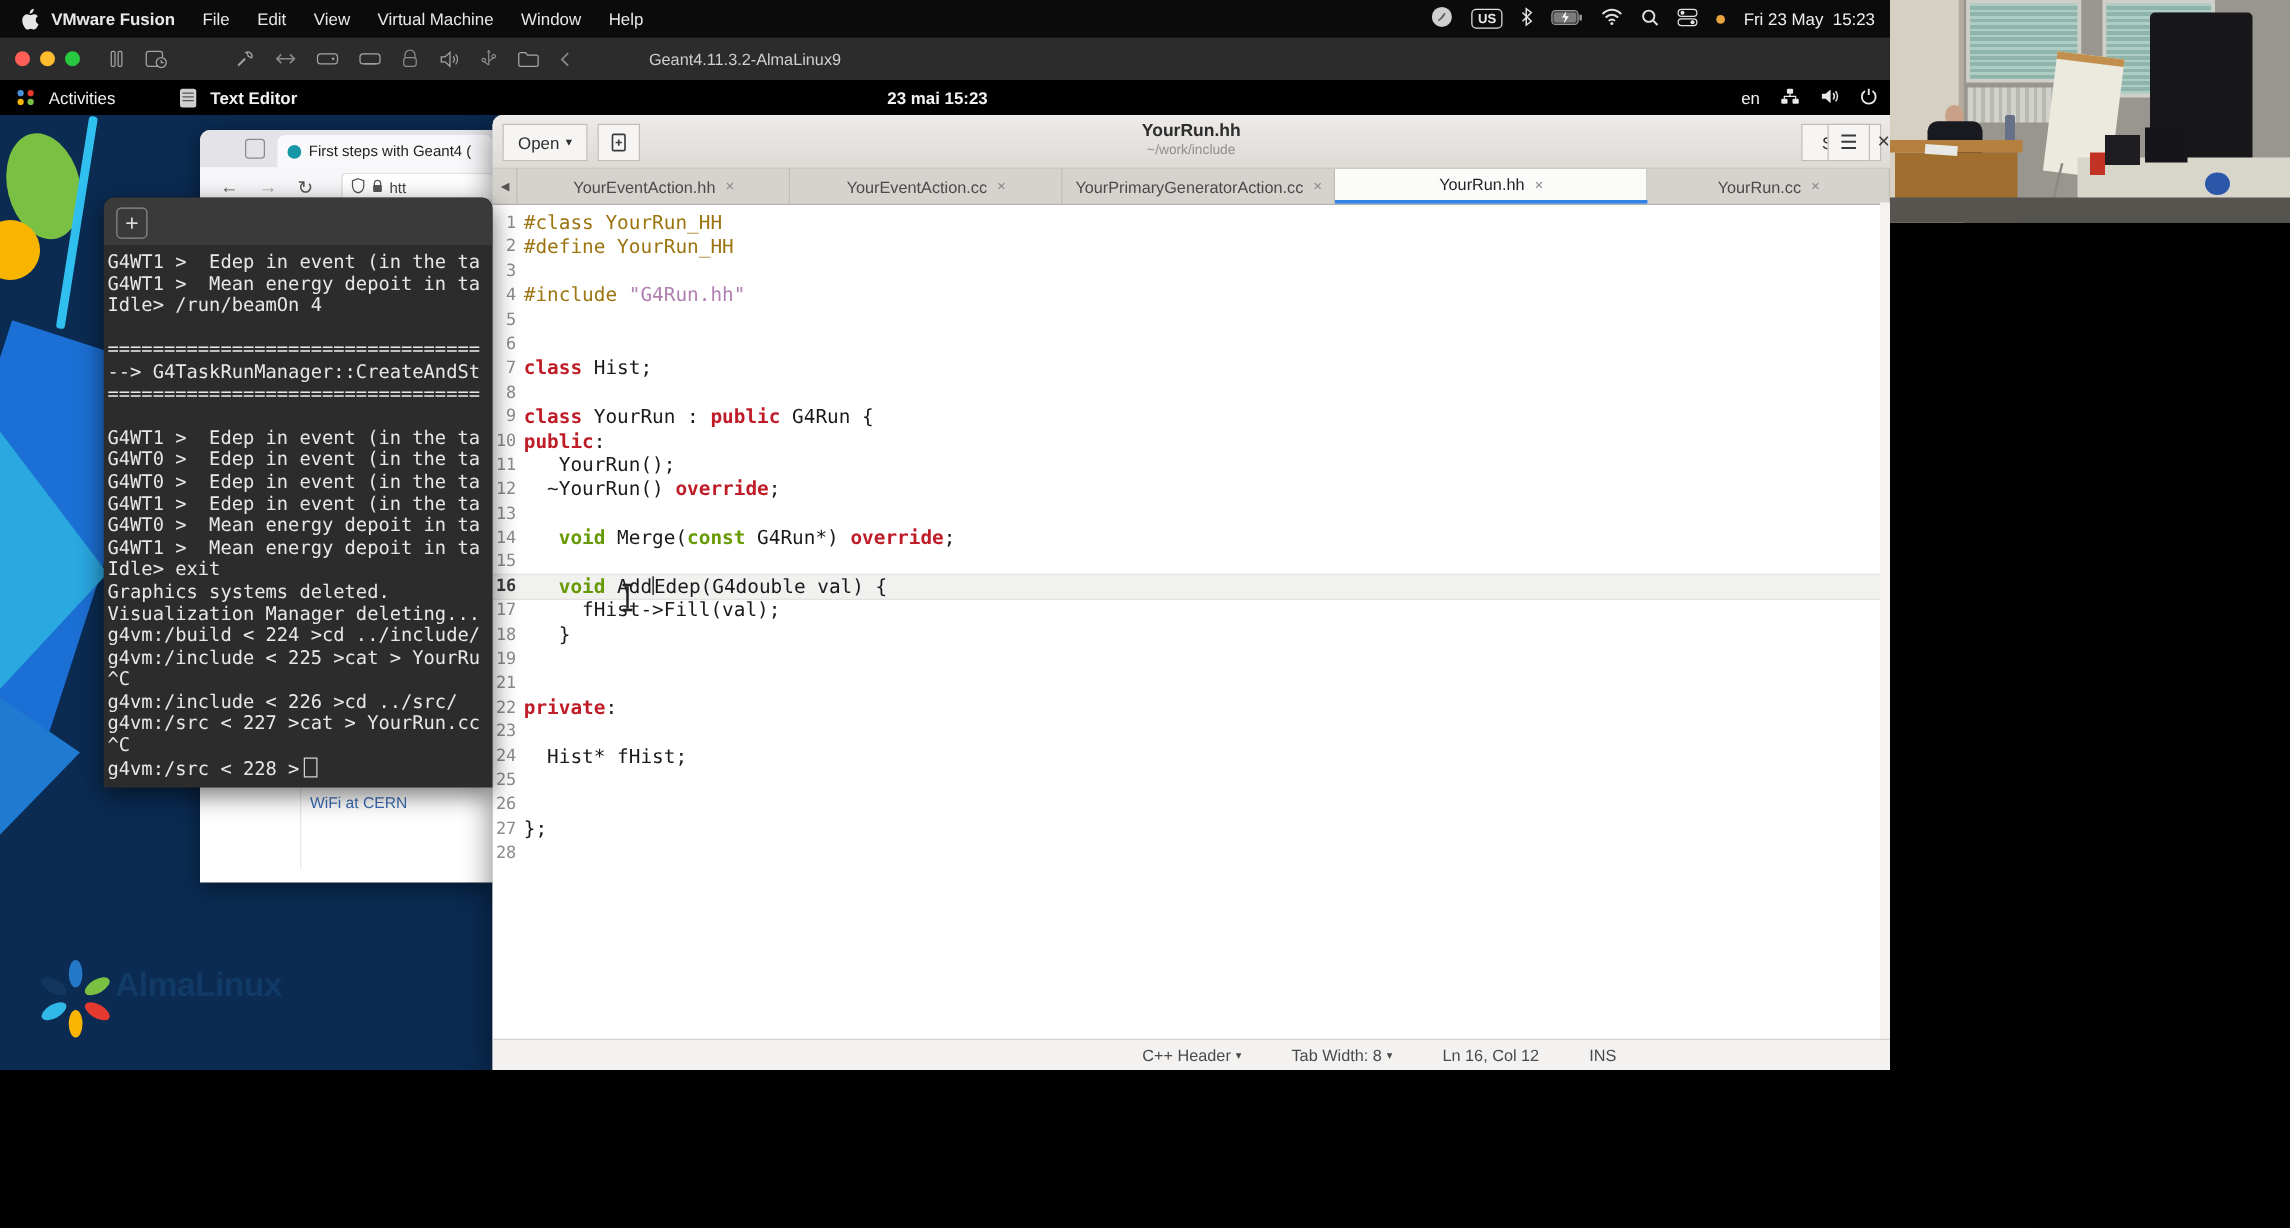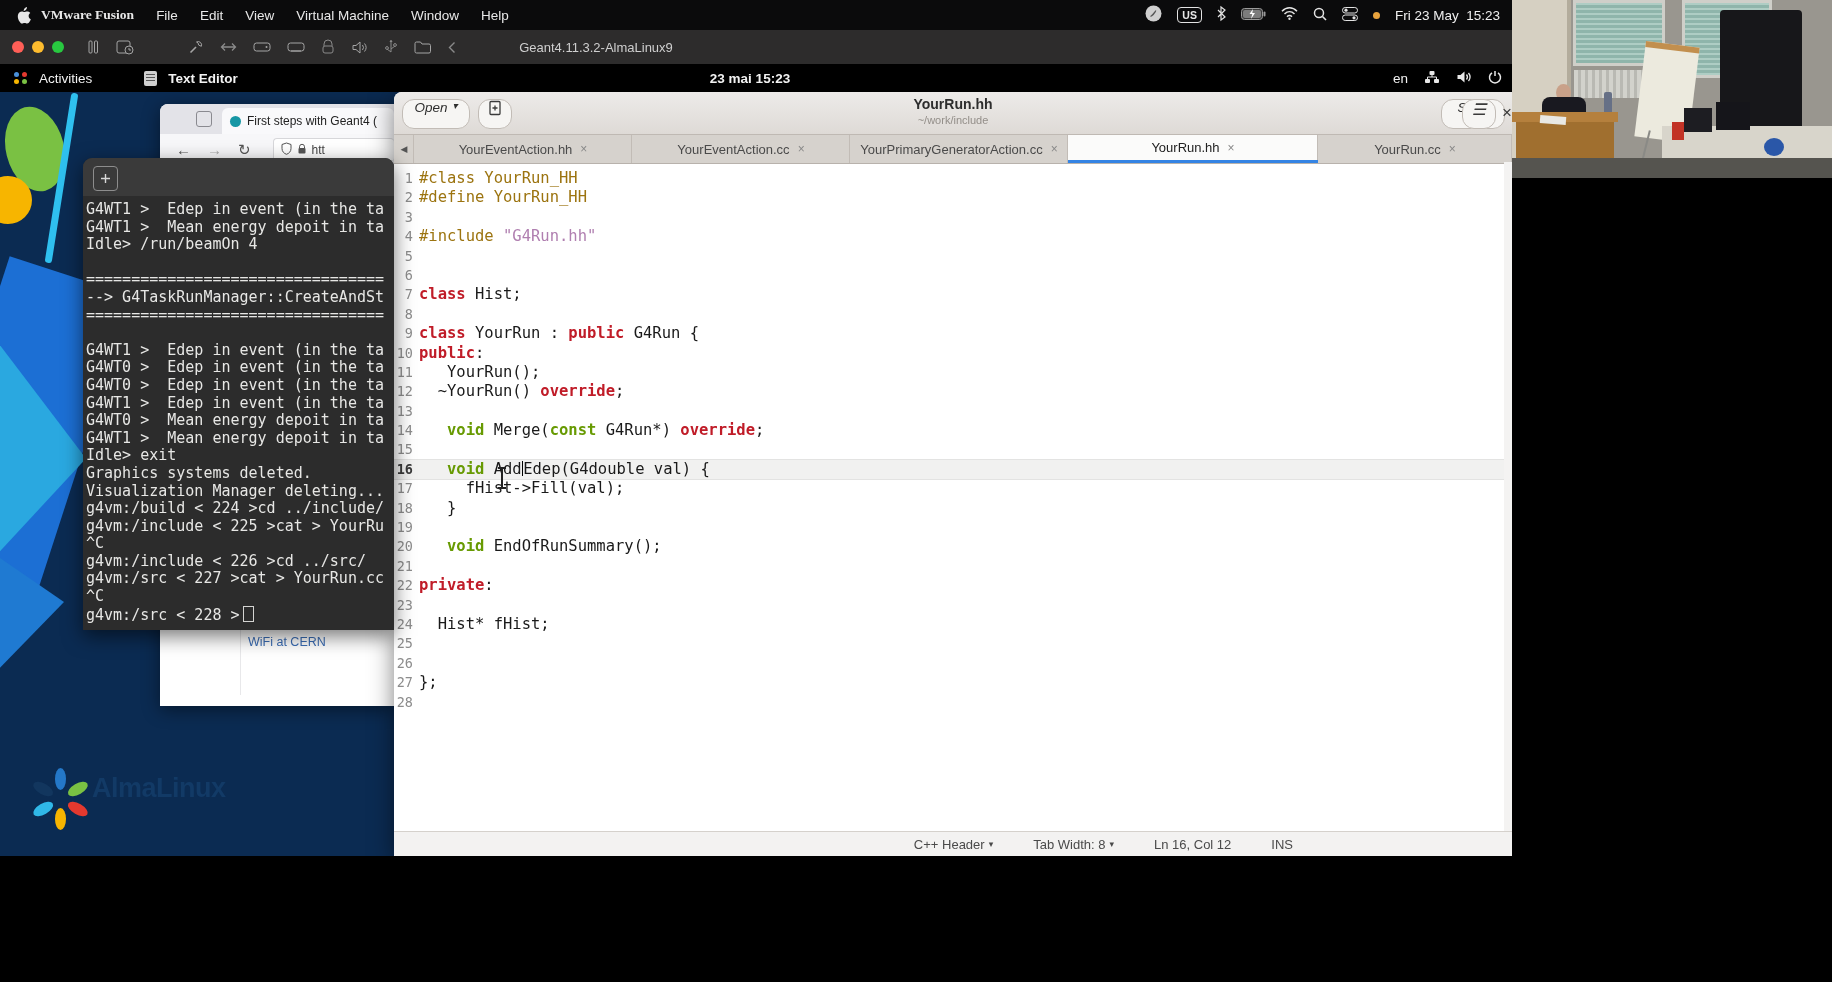--- a/index.html
+++ b/index.html
@@ -6,21 +6,21 @@
   .stage{position:relative;width:1832px;height:982px;background:#000;overflow:hidden;
          font-family:"Liberation Sans",sans-serif;-webkit-font-smoothing:antialiased;}
   .mono{font-family:"DejaVu Sans Mono",monospace;}
 
   
   .macbar{position:absolute;left:0;top:0;width:1512px;height:30px;background:#0b0b0c;
           display:flex;align-items:center;color:#ececec;font-size:13.5px;z-index:5;}
   .macbar .apple{margin:0 10px 0 16px;display:flex;align-items:center;}
   .macmenu{display:flex;gap:22px;align-items:center;}
   .macmenu .itm{color:#e8e8e8;}
-  .macmenu .itm.first{font-weight:bold;font-family:Liberation Serif, serif;}
+  .macmenu .itm.first{font-weight:bold;}
   .macright{position:absolute;right:12px;top:0;height:30px;display:flex;gap:15px;align-items:center;}
   .usbadge{border:1.5px solid #e3e3e3;border-radius:4px;color:#e8e8e8;font-size:10.5px;font-weight:bold;
            padding:1px 4px;line-height:12px;}
   .recdot{width:7px;height:7px;border-radius:50%;background:#e8a33d;}
   .clock{color:#f0f0f0;font-size:13.5px;white-space:pre;}
 
   
   .vmbar{position:absolute;left:0;top:30px;width:1512px;height:34px;background:#2d2c2c;
          border-bottom:3px solid #be185d;z-index:5;display:flex;align-items:center;}
   .lights{display:flex;gap:8px;margin-left:12px;}
@@ -74,22 +74,22 @@
   .ff-vline{position:absolute;left:80px;top:390px;bottom:10px;width:1px;background:#e8e8ea;}
   .ff-links{position:absolute;left:88px;top:420px;display:flex;flex-direction:column;gap:9px;}
   .ff-link{font-size:12.5px;color:#3b6db5;white-space:nowrap;}
   .ff-link.muted{color:#5a5f66;background:#ededef;border-radius:3px;padding:1px 4px;margin-left:-4px;}
 
   
   .gedit{position:absolute;left:394px;top:92px;width:1118px;height:764px;background:#fff;z-index:3;
          border-radius:8px 0 0 0;overflow:hidden;box-shadow:0 6px 24px rgba(0,0,0,.5);}
   .gd-header{position:relative;height:42px;background:linear-gradient(#edebe9,#dedad6);
              border-bottom:1px solid #bfb9b3;}
-  .gd-btn{position:absolute;top:7px;height:28px;background:#f6f5f3;border:1px solid #c2bcb6;border-radius:12px;
-          display:flex;align-items:flex-start;justify-content:center;font-size:13.5px;color:#2e2e2e;gap:5px;font-style:italic;}
+  .gd-btn{position:absolute;top:7px;height:28px;background:#f6f5f3;border:1px solid #c2bcb6;border-radius:0;
+          display:flex;align-items:center;justify-content:center;font-size:13.5px;color:#2e2e2e;gap:5px;}
   .gd-open{left:8px;width:66px;}
   .gd-newdoc{left:84px;width:32px;}
   .gd-save{left:1047px;width:62px;}
   .gd-burger{left:1068px;width:32px;font-size:16px;color:#3a3a3a;}
   .gd-close{position:absolute;left:1100px;top:8px;width:26px;height:26px;display:flex;align-items:center;
             justify-content:center;font-size:17px;color:#3a3a3a;}
   .gd-titlebox{position:absolute;left:0;right:0;top:3px;text-align:center;pointer-events:none;}
   .gd-title{font-size:14px;font-weight:bold;color:#2d2d2d;line-height:19px;}
   .gd-subtitle{font-size:11px;color:#938e89;line-height:13px;}
   .gd-tabbar{height:28px;background:#d6d2cd;border-bottom:1px solid #b8b2ac;display:flex;}
@@ -489,24 +489,20 @@
         </div>
         <div class="code-row">
           <span class="num">18</span>
           <span class="src"><span>   }</span></span>
         </div>
         <div class="code-row">
           <span class="num">19</span>
           <span class="src">&nbsp;</span>
         </div>
         <div class="code-row">
-          <span class="num">20</span>
-          <span class="src"><span>   </span><span class="tok-typ">void</span><span> EndOfRunSummary();</span></span>
-        </div>
-        <div class="code-row">
           <span class="num">21</span>
           <span class="src">&nbsp;</span>
         </div>
         <div class="code-row">
           <span class="num">22</span>
           <span class="src"><span class="tok-kw">private</span><span>:</span></span>
         </div>
         <div class="code-row">
           <span class="num">23</span>
           <span class="src">&nbsp;</span>

